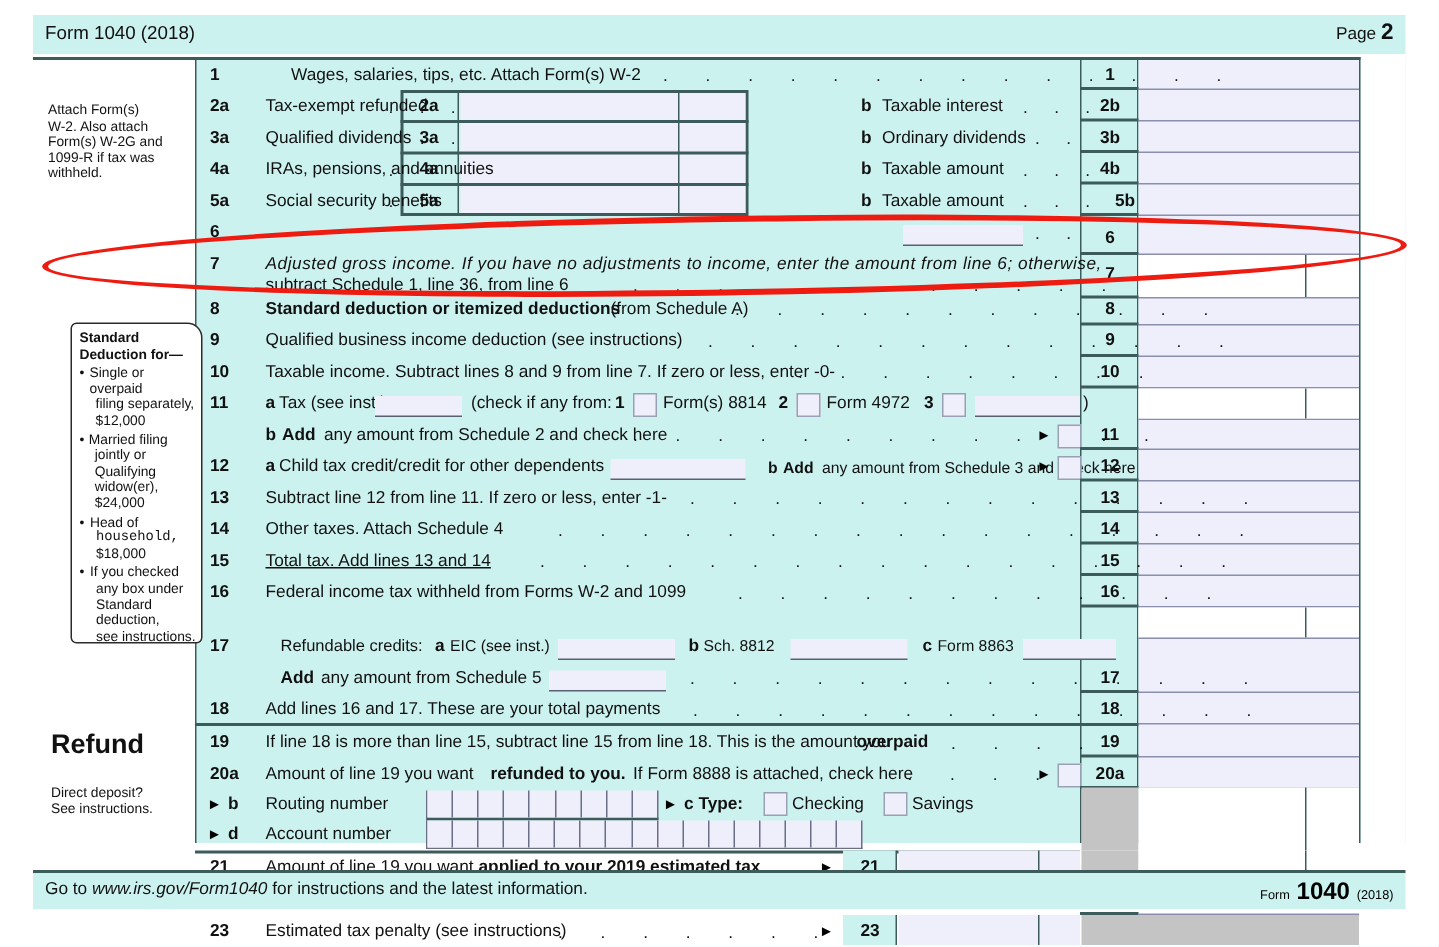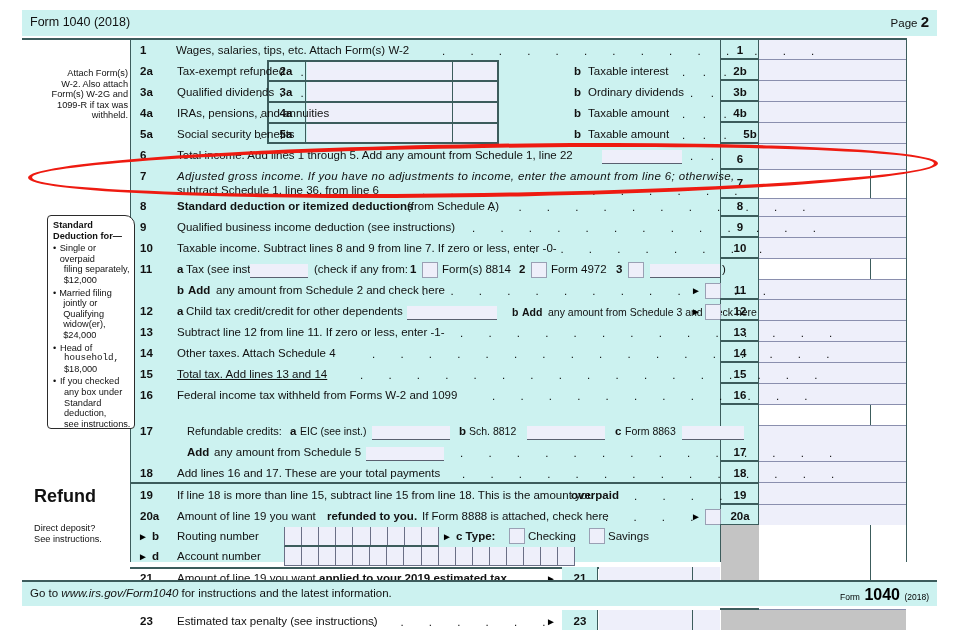--- a/index.html
+++ b/index.html
@@ -87,21 +87,21 @@
     <div class="vdiv" style="left:698px;top:0;height:524px;"></div>
     <div class="vdiv" style="left:736px;top:0;height:524px;"></div>
     <div class="vdiv" style="left:848px;top:0;height:524px;"></div>
     <div class="vdiv" style="left:884px;top:0;height:524px;"></div>
 
     <div class="abs amt" style="left:737px;top:2px;width:147px;height:522px;"></div>
 
     <div class="abs amt" style="left:849px;top:2px;width:35px;height:522px;"></div>
 
     <div class="abs txt lineno" style="left:118px;top:7px;">1</div>
-    <div class="abs txt" style="left:154px;top:7px;">Wages, salaries, tips, etc. Attach Form(s) W-2</div>
+    <div class="abs txt" style="left:172px;top:7px;">Wages, salaries, tips, etc. Attach Form(s) W-2</div>
     <span class="abs dots2" style="left:420px;top:7px;">. . . . . . . . . . . . . .</span>
     <div class="abs txt b ctr" style="left:700px;top:7px;width:36px;">1</div>
     <div class="thin" style="left:737px;top:21px;width:147px;"></div>
     <div class="rule" style="left:698px;top:20px;width:39px;height:2px;"></div>
 
     <div class="abs" style="left:245px;top:22px;width:232px;height:84px;border:2px solid #3c5c5c;"></div>
     <div class="abs amt" style="left:285px;top:24px;width:190px;height:80px;"></div>
     <div class="vdiv" style="left:283px;top:22px;height:84px;"></div>
     <div class="vdiv" style="left:430px;top:22px;height:84px;"></div>
 
@@ -146,21 +146,20 @@
     <span class="abs dots" style="left:237px;top:91px;">. .</span>
     <div class="abs txt b ctr" style="left:247px;top:91px;width:34px;">5a</div>
     <div class="abs txt b" style="left:552px;top:91px;">b</div>
     <div class="abs txt" style="left:566px;top:91px;">Taxable amount</div>
     <span class="abs dots" style="left:660px;top:91px;">. . .</span>
     <div class="abs txt b ctr" style="left:700px;top:91px;width:56px;">5b</div>
     <div class="thin" style="left:737px;top:105px;width:147px;"></div>
     <div class="rule" style="left:698px;top:104px;width:39px;height:2px;"></div>
 
     <div class="abs txt lineno" style="left:118px;top:112px;">6</div>
-    <div class="abs txt" style="left:155px;top:112px;">Total income. Add lines 1 through 5. Add any amount from Schedule 1, line 22</div>
     <div class="ubar" style="left:580px;top:112px;width:80px;height:13px;"></div>
     <span class="abs dots" style="left:668px;top:112px;">. .</span>
     <div class="abs txt b ctr" style="left:700px;top:116px;width:36px;">6</div>
     <div class="thin" style="left:737px;top:131px;width:147px;"></div>
     <div class="rule" style="left:698px;top:130px;width:39px;height:2px;"></div>
 
     <div class="abs txt lineno" style="left:118px;top:133px;">7</div>
     <div class="abs txt" style="left:155px;top:133px;letter-spacing:0.35px;font-style:italic;">Adjusted gross income. If you have no adjustments to income, enter the amount from line 6; otherwise,</div>
     <div class="abs txt" style="left:155px;top:147px;">subtract Schedule 1, line 36, from line 6</div>
     <span class="abs dots2" style="left:400px;top:147px;">. . . . . . . . . . . . . .</span>
@@ -387,21 +386,21 @@
     <div class="abs txt lineno" style="left:118px;top:578px;">23</div>
     <div class="abs txt" style="left:155px;top:578px;">Estimated tax penalty (see instructions)</div>
     <span class="abs dots2" style="left:350px;top:578px;">. . . . . . . .</span>
     <div class="abs arrow" style="left:524px;top:579px;">►</div>
     <div class="abs cyan" style="left:540px;top:572px;width:36px;height:20px;border-right:1px solid #3c5c5c;"></div>
     <div class="abs txt b ctr" style="left:540px;top:578px;width:36px;">23</div>
     <div class="abs amt" style="left:577px;top:572px;width:121px;height:20px;"></div>
     <div class="vdiv" style="left:670px;top:572px;height:20px;"></div>
     <div class="abs grey" style="left:699px;top:572px;width:185px;height:20px;"></div>
 
-    <div class="abs" style="left:10px;top:30px;width:96px;text-align:right;">
+    <div class="abs" style="left:10px;top:30px;width:96px;">
       <div class="stdtxt">Attach Form(s)</div>
       <div class="stdtxt">W-2. Also attach</div>
       <div class="stdtxt">Form(s) W-2G and</div>
       <div class="stdtxt">1099-R if tax was</div>
       <div class="stdtxt">withheld.</div>
     </div>
 
     <div class="stdbox">
       <div style="padding:4px 3px 0 5px;">
         <div class="stdtxt b">Standard</div>

